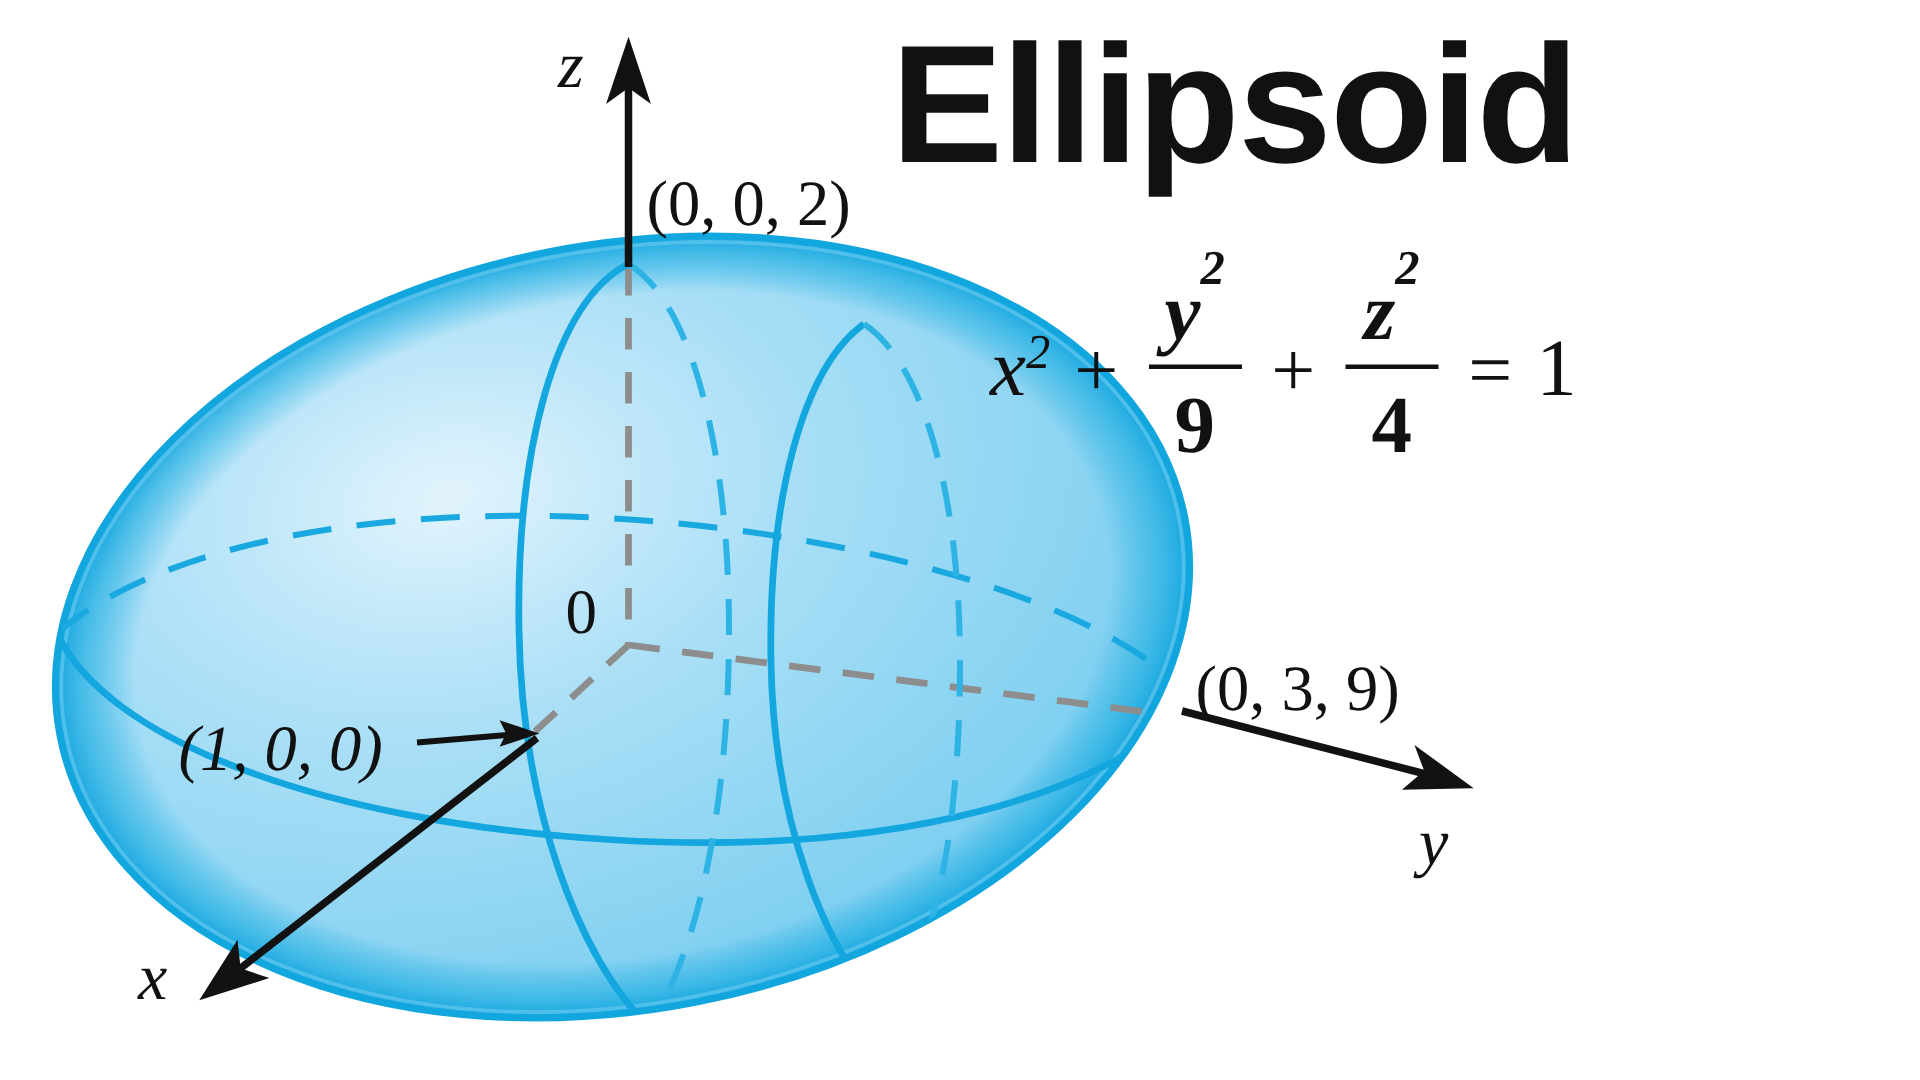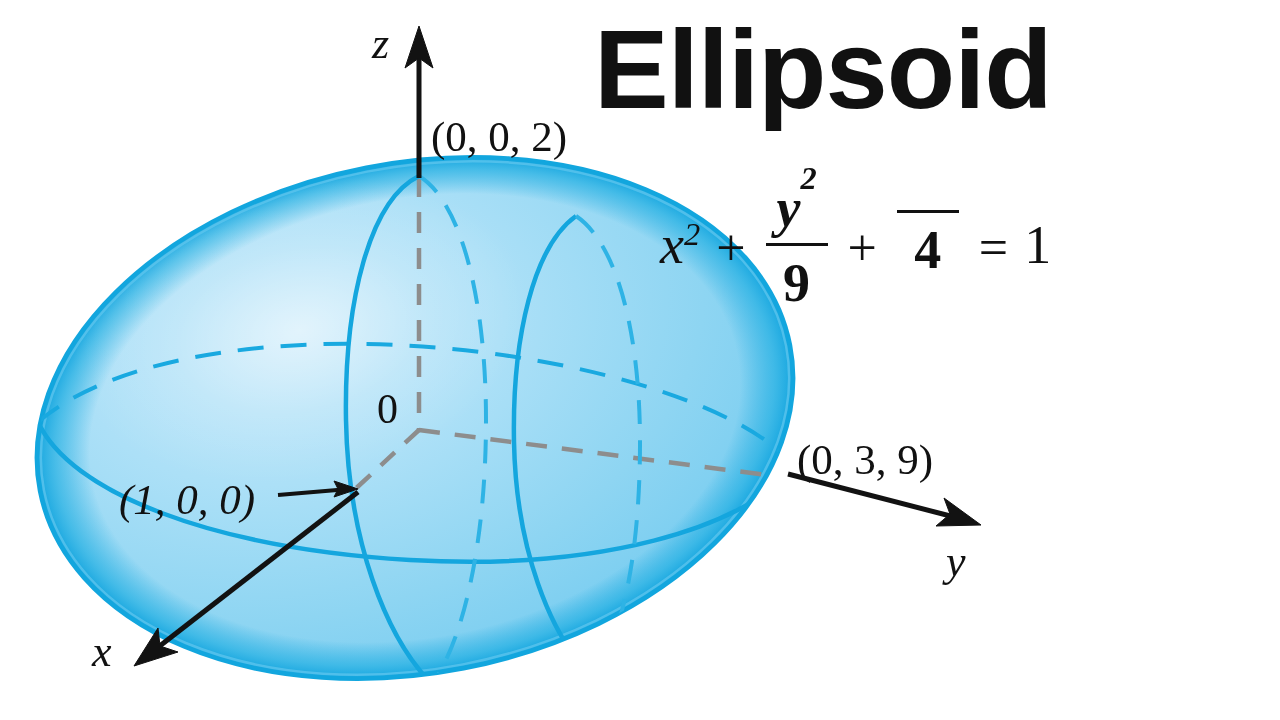--- a/index.html
+++ b/index.html
@@ -237,20 +237,23 @@
       <span class="num">
         <span class="base">y</span><span class="sup">2</span>
       </span>
       <span class="bar"></span>
       <span class="den">9</span>
     </span>
 
     <span class="eq-op">+</span>
 
     <span class="frac">
+      <span class="num">
+        <span class="base">z</span><span class="sup">2</span>
+      </span>
       <span class="bar"></span>
       <span class="den">4</span>
     </span>
 
     <span class="eq-op">=</span>
 
     <span class="eq-rhs">1</span>
   </div>
 
 </div>

